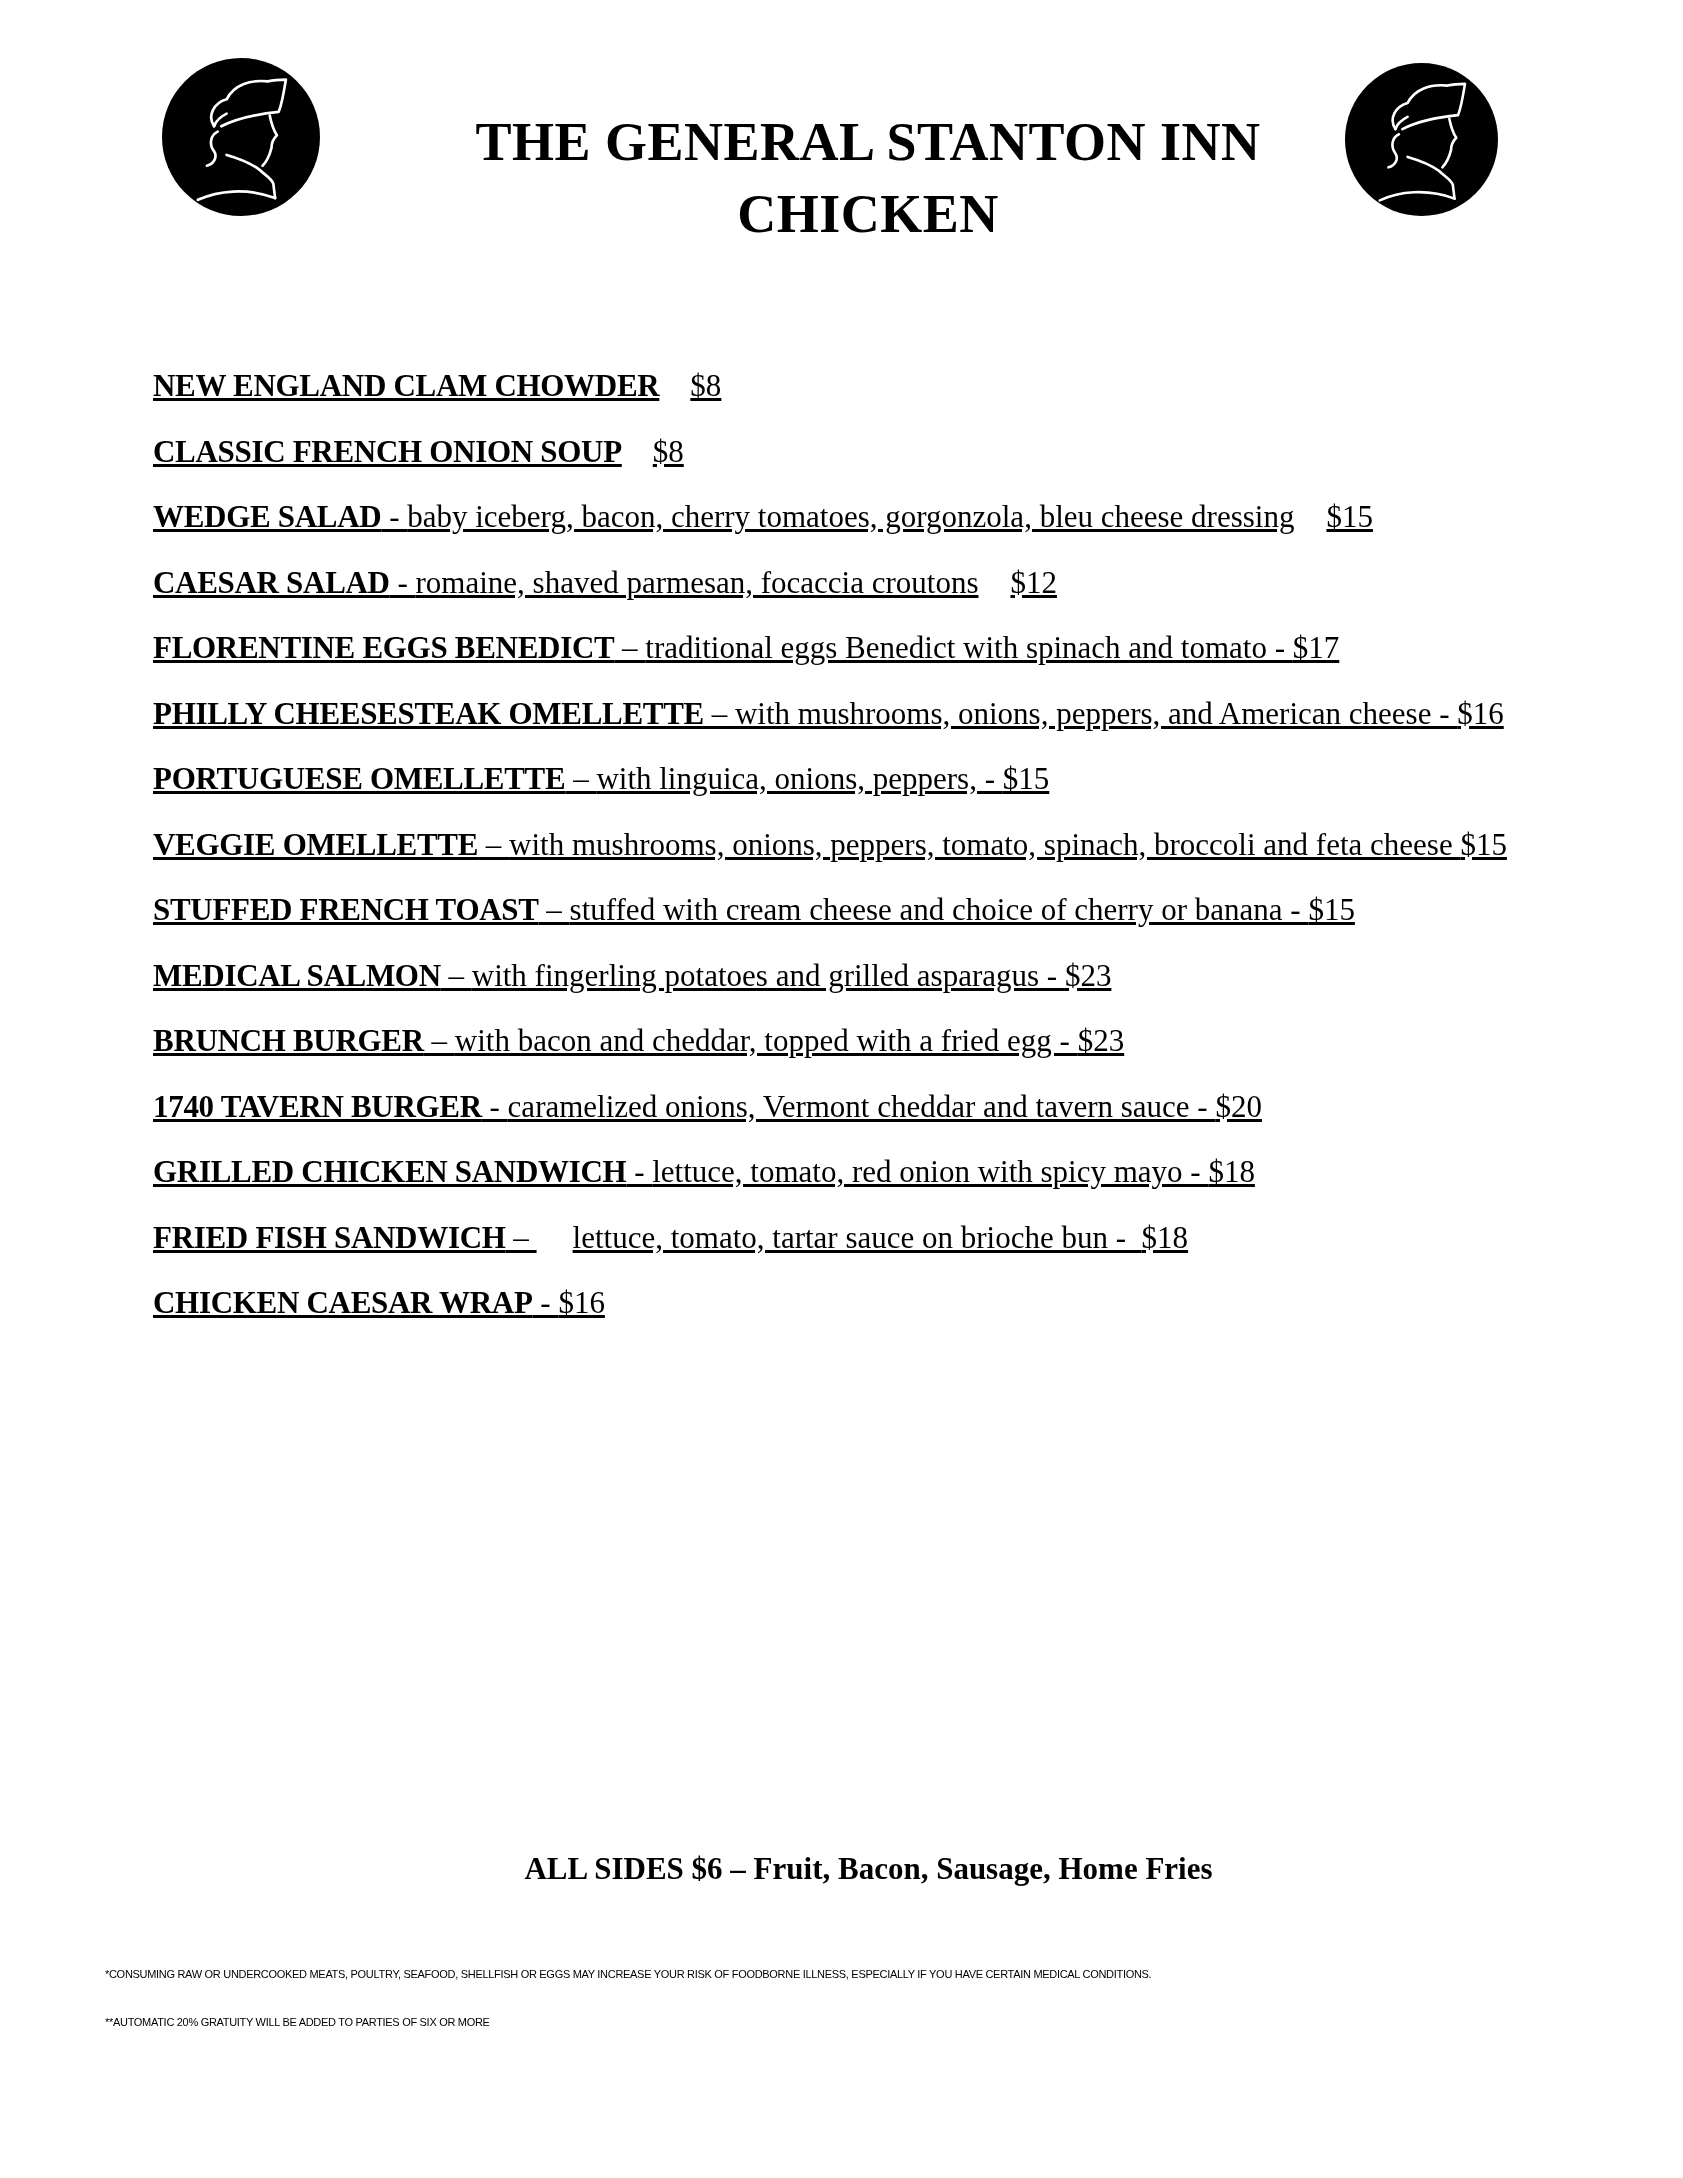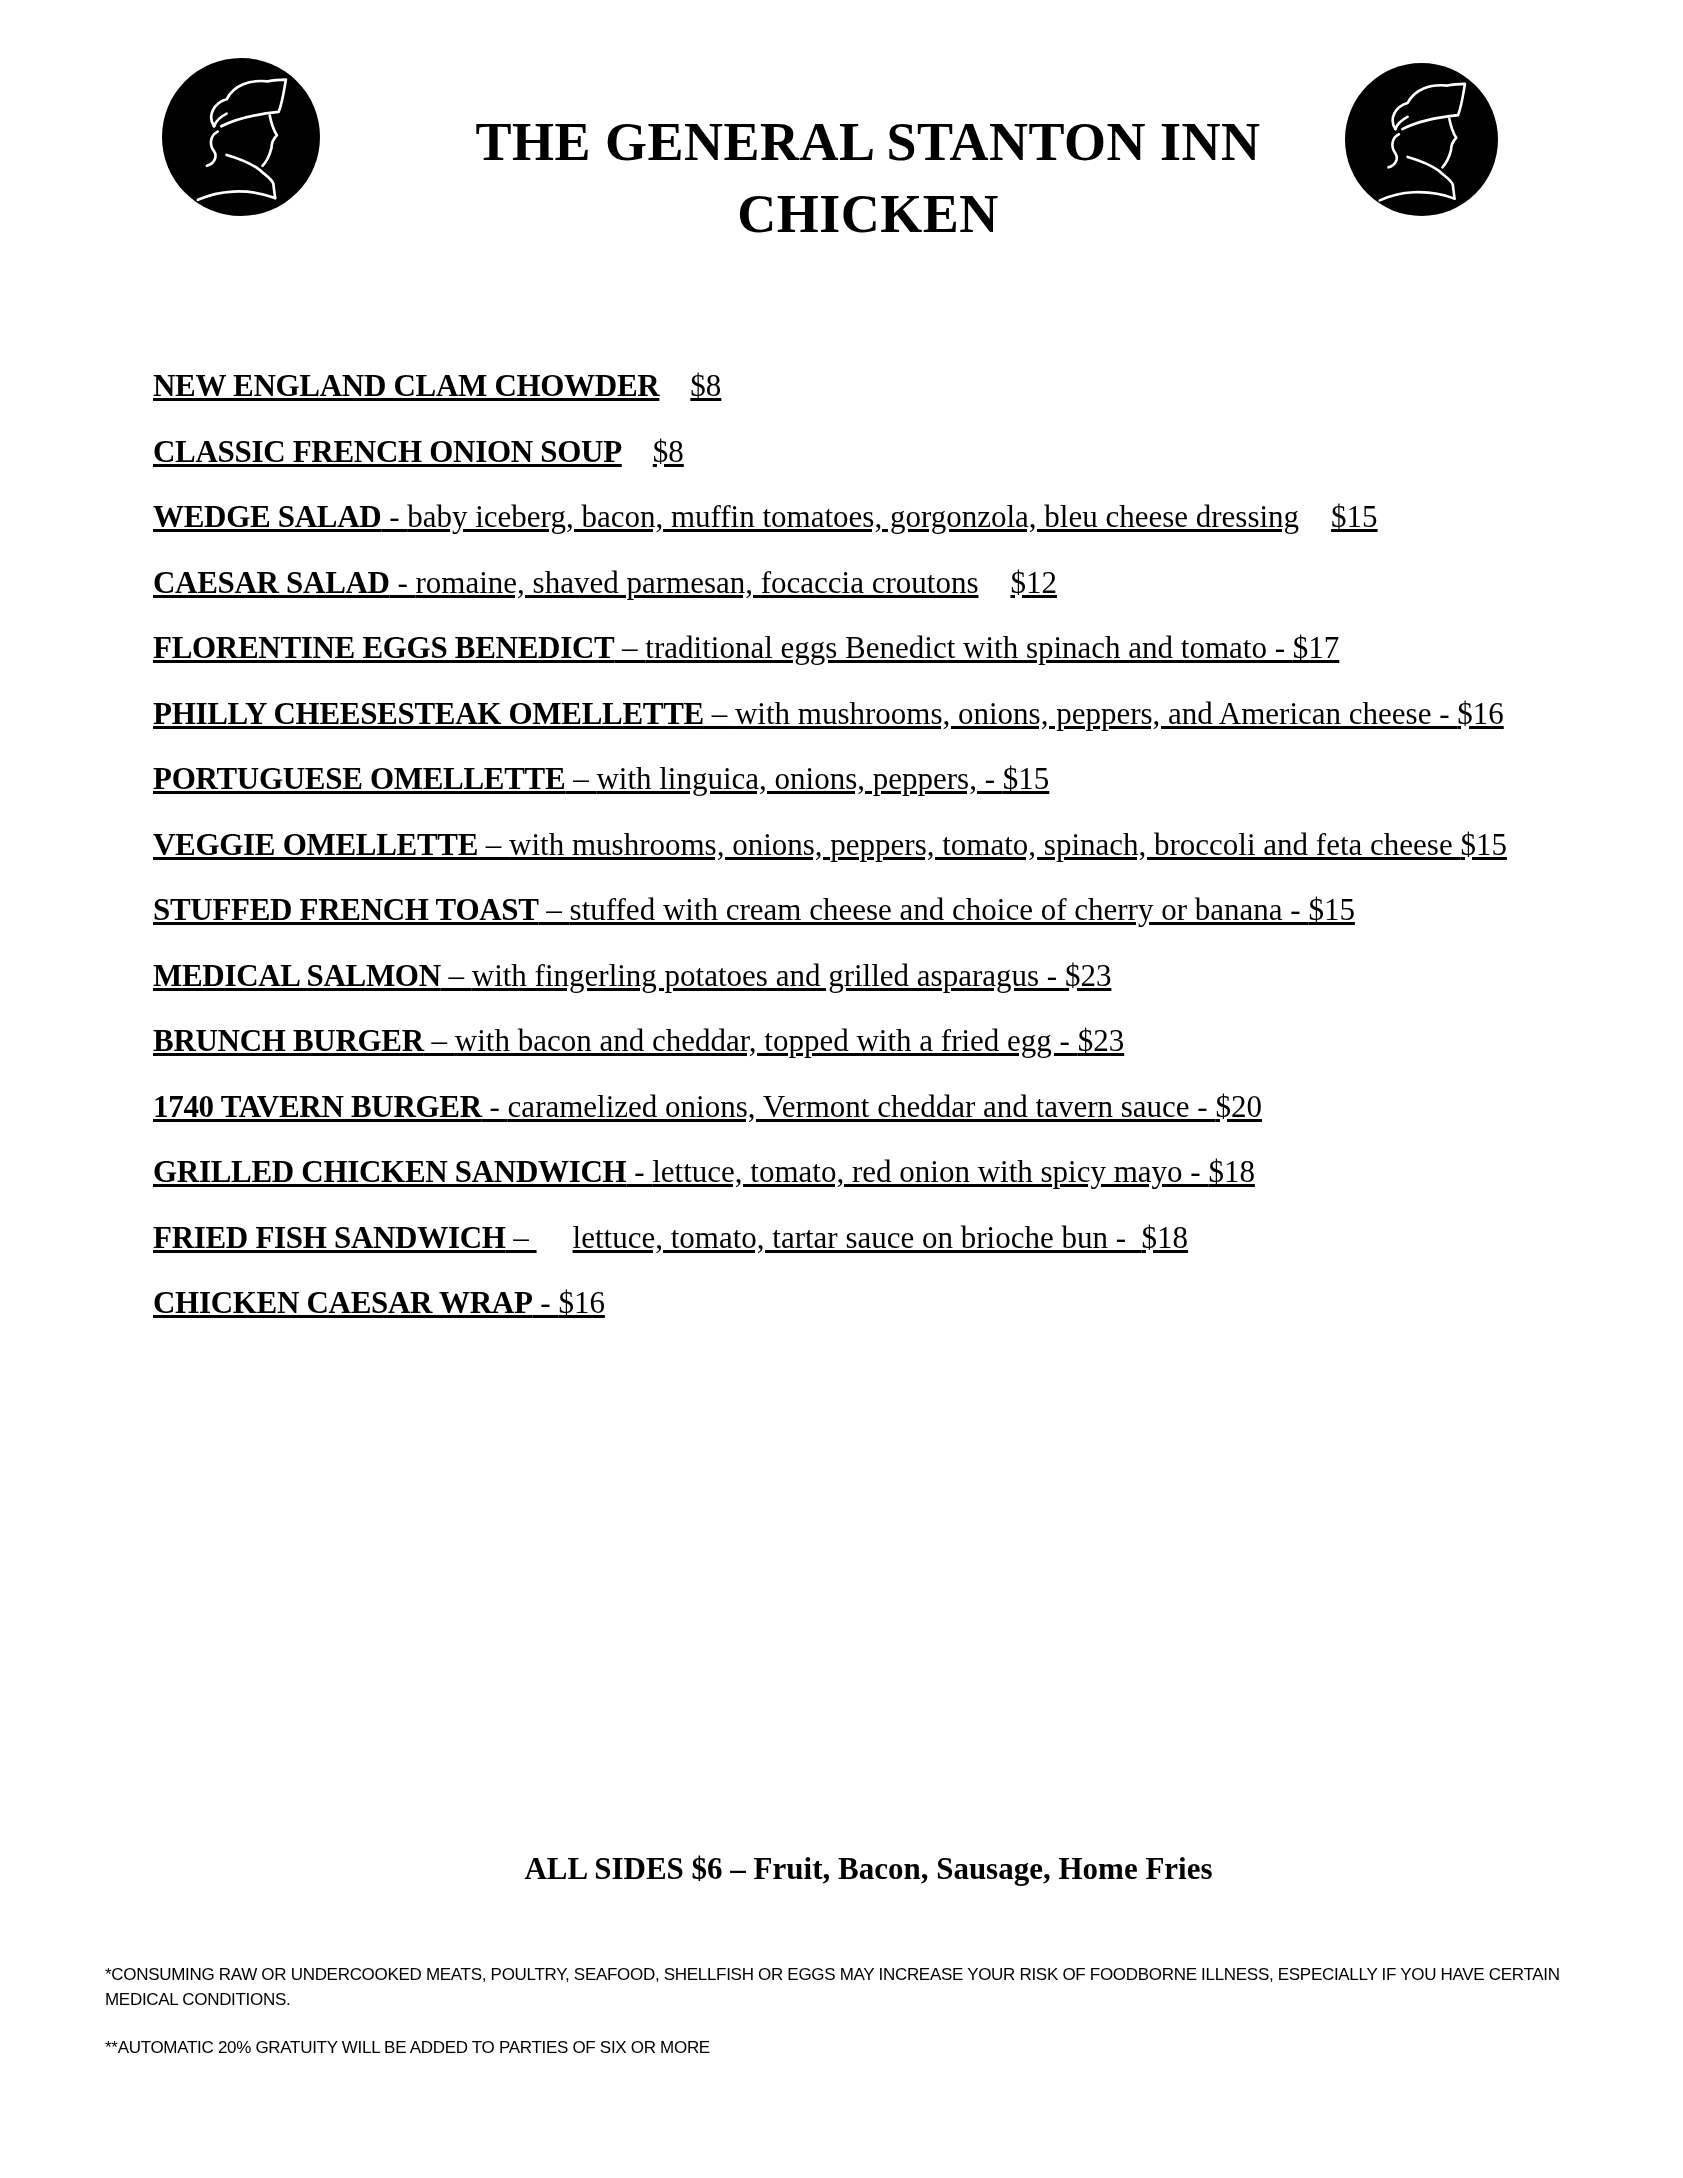--- a/index.html
+++ b/index.html
@@ -81,21 +81,21 @@
       line-height: 43px;
       margin-left: 27px;
     }
 
     .footnotes {
       position: absolute;
       left: 105px;
       top: 1962px;
       width: 1476px;
       font-family: "Liberation Sans", "DejaVu Sans", sans-serif;
-      font-size: 17px;
+      font-size: 11px;
       line-height: 25px;
       letter-spacing: -0.3px;
     }
     .footnote { margin: 0 0 23.4px 0; }
   </style>
 </head>
 <body>
 
 <div class="logo logo-left">
   <svg viewBox="0 0 176 176">
@@ -134,21 +134,21 @@
 </div>
 
 <div class="menu">
   <div class="menu-item">
     <span class="item-name">NEW ENGLAND CLAM CHOWDER</span><span class="gap gap-md"></span><span class="item-price">$8</span>
   </div>
   <div class="menu-item">
     <span class="item-name">CLASSIC FRENCH ONION SOUP</span><span class="gap gap-md"></span><span class="item-price">$8</span>
   </div>
   <div class="menu-item">
-    <span class="item-name">WEDGE SALAD</span><span class="item-desc"> - </span><span class="item-desc">baby iceberg, bacon, muffin tomatoes, gorgonzola, bleu cheese dressing</span><span class="gap gap-lg"></span><span class="item-price">$15</span>
+    <span class="item-name">WEDGE SALAD</span><span class="item-desc"> - </span><span class="item-desc">baby iceberg, bacon, cherry tomatoes, gorgonzola, bleu cheese dressing</span><span class="gap gap-lg"></span><span class="item-price">$15</span>
   </div>
   <div class="menu-item">
     <span class="item-name">CAESAR SALAD</span><span class="item-desc"> - </span><span class="item-desc">romaine, shaved parmesan, focaccia croutons</span><span class="gap gap-lg"></span><span class="item-price">$12</span>
   </div>
   <div class="menu-item">
     <span class="item-name">FLORENTINE EGGS BENEDICT</span><span class="item-desc"> – </span><span class="item-desc">traditional eggs Benedict with spinach and tomato - </span><span class="item-price">$17</span>
   </div>
   <div class="menu-item">
     <span class="item-name">PHILLY CHEESESTEAK OMELLETTE</span><span class="item-desc"> – </span><span class="item-desc">with mushrooms, onions, peppers, and American cheese - </span><span class="item-price">$16</span>
   </div>

